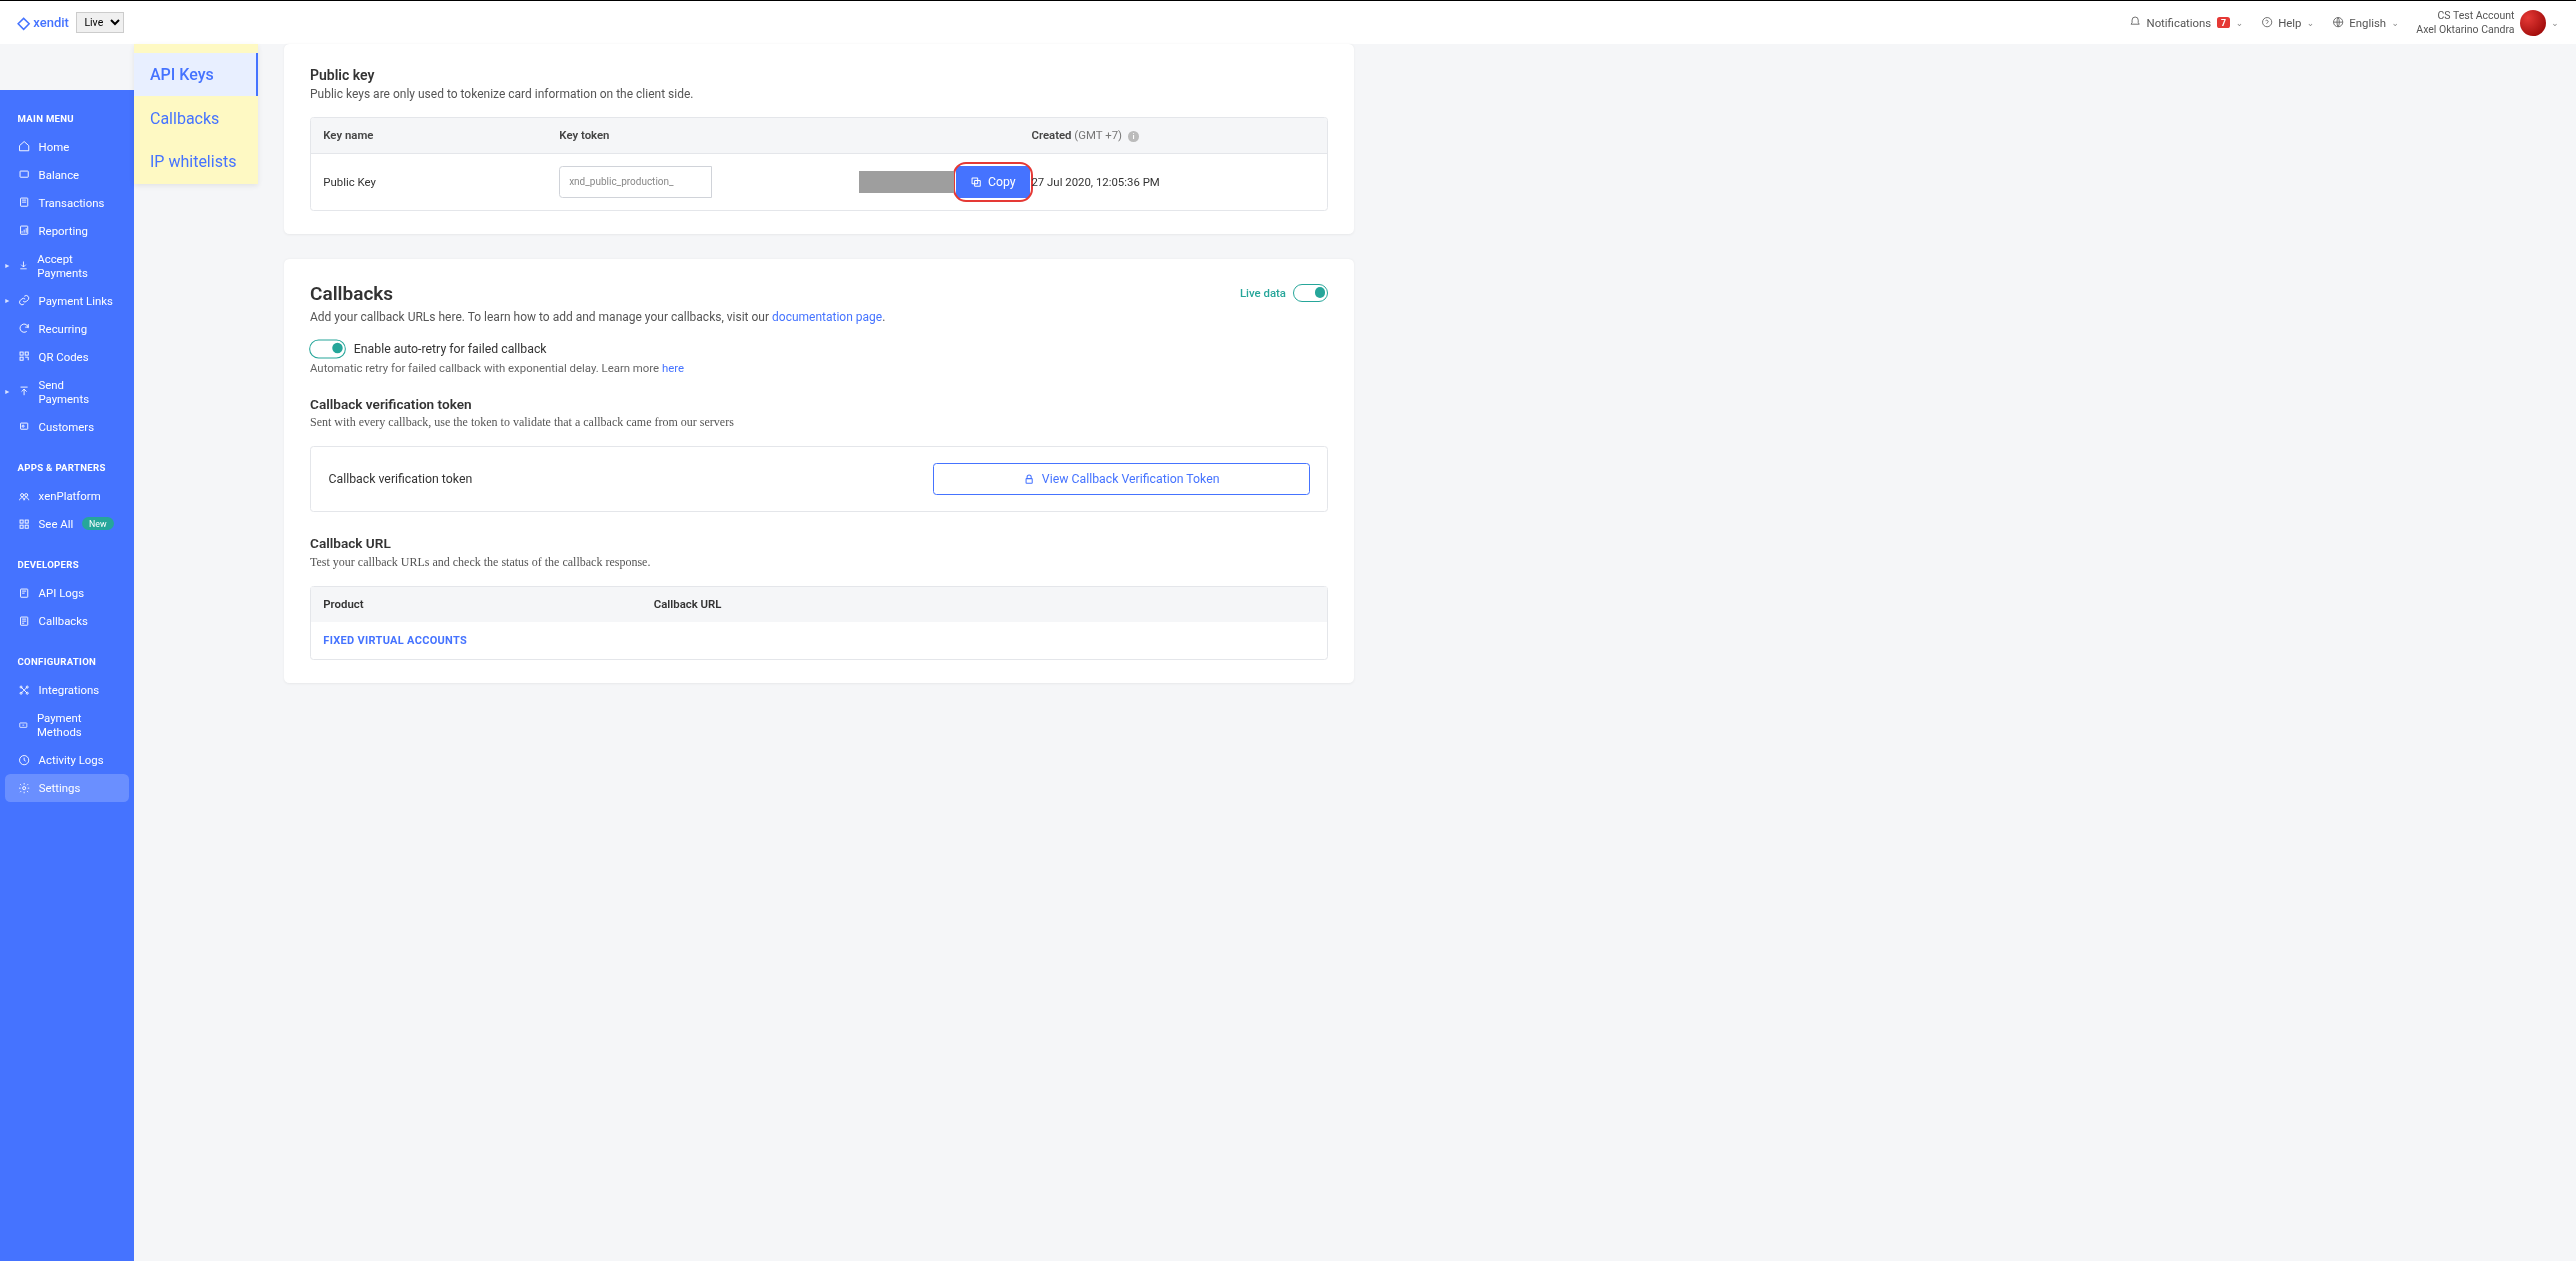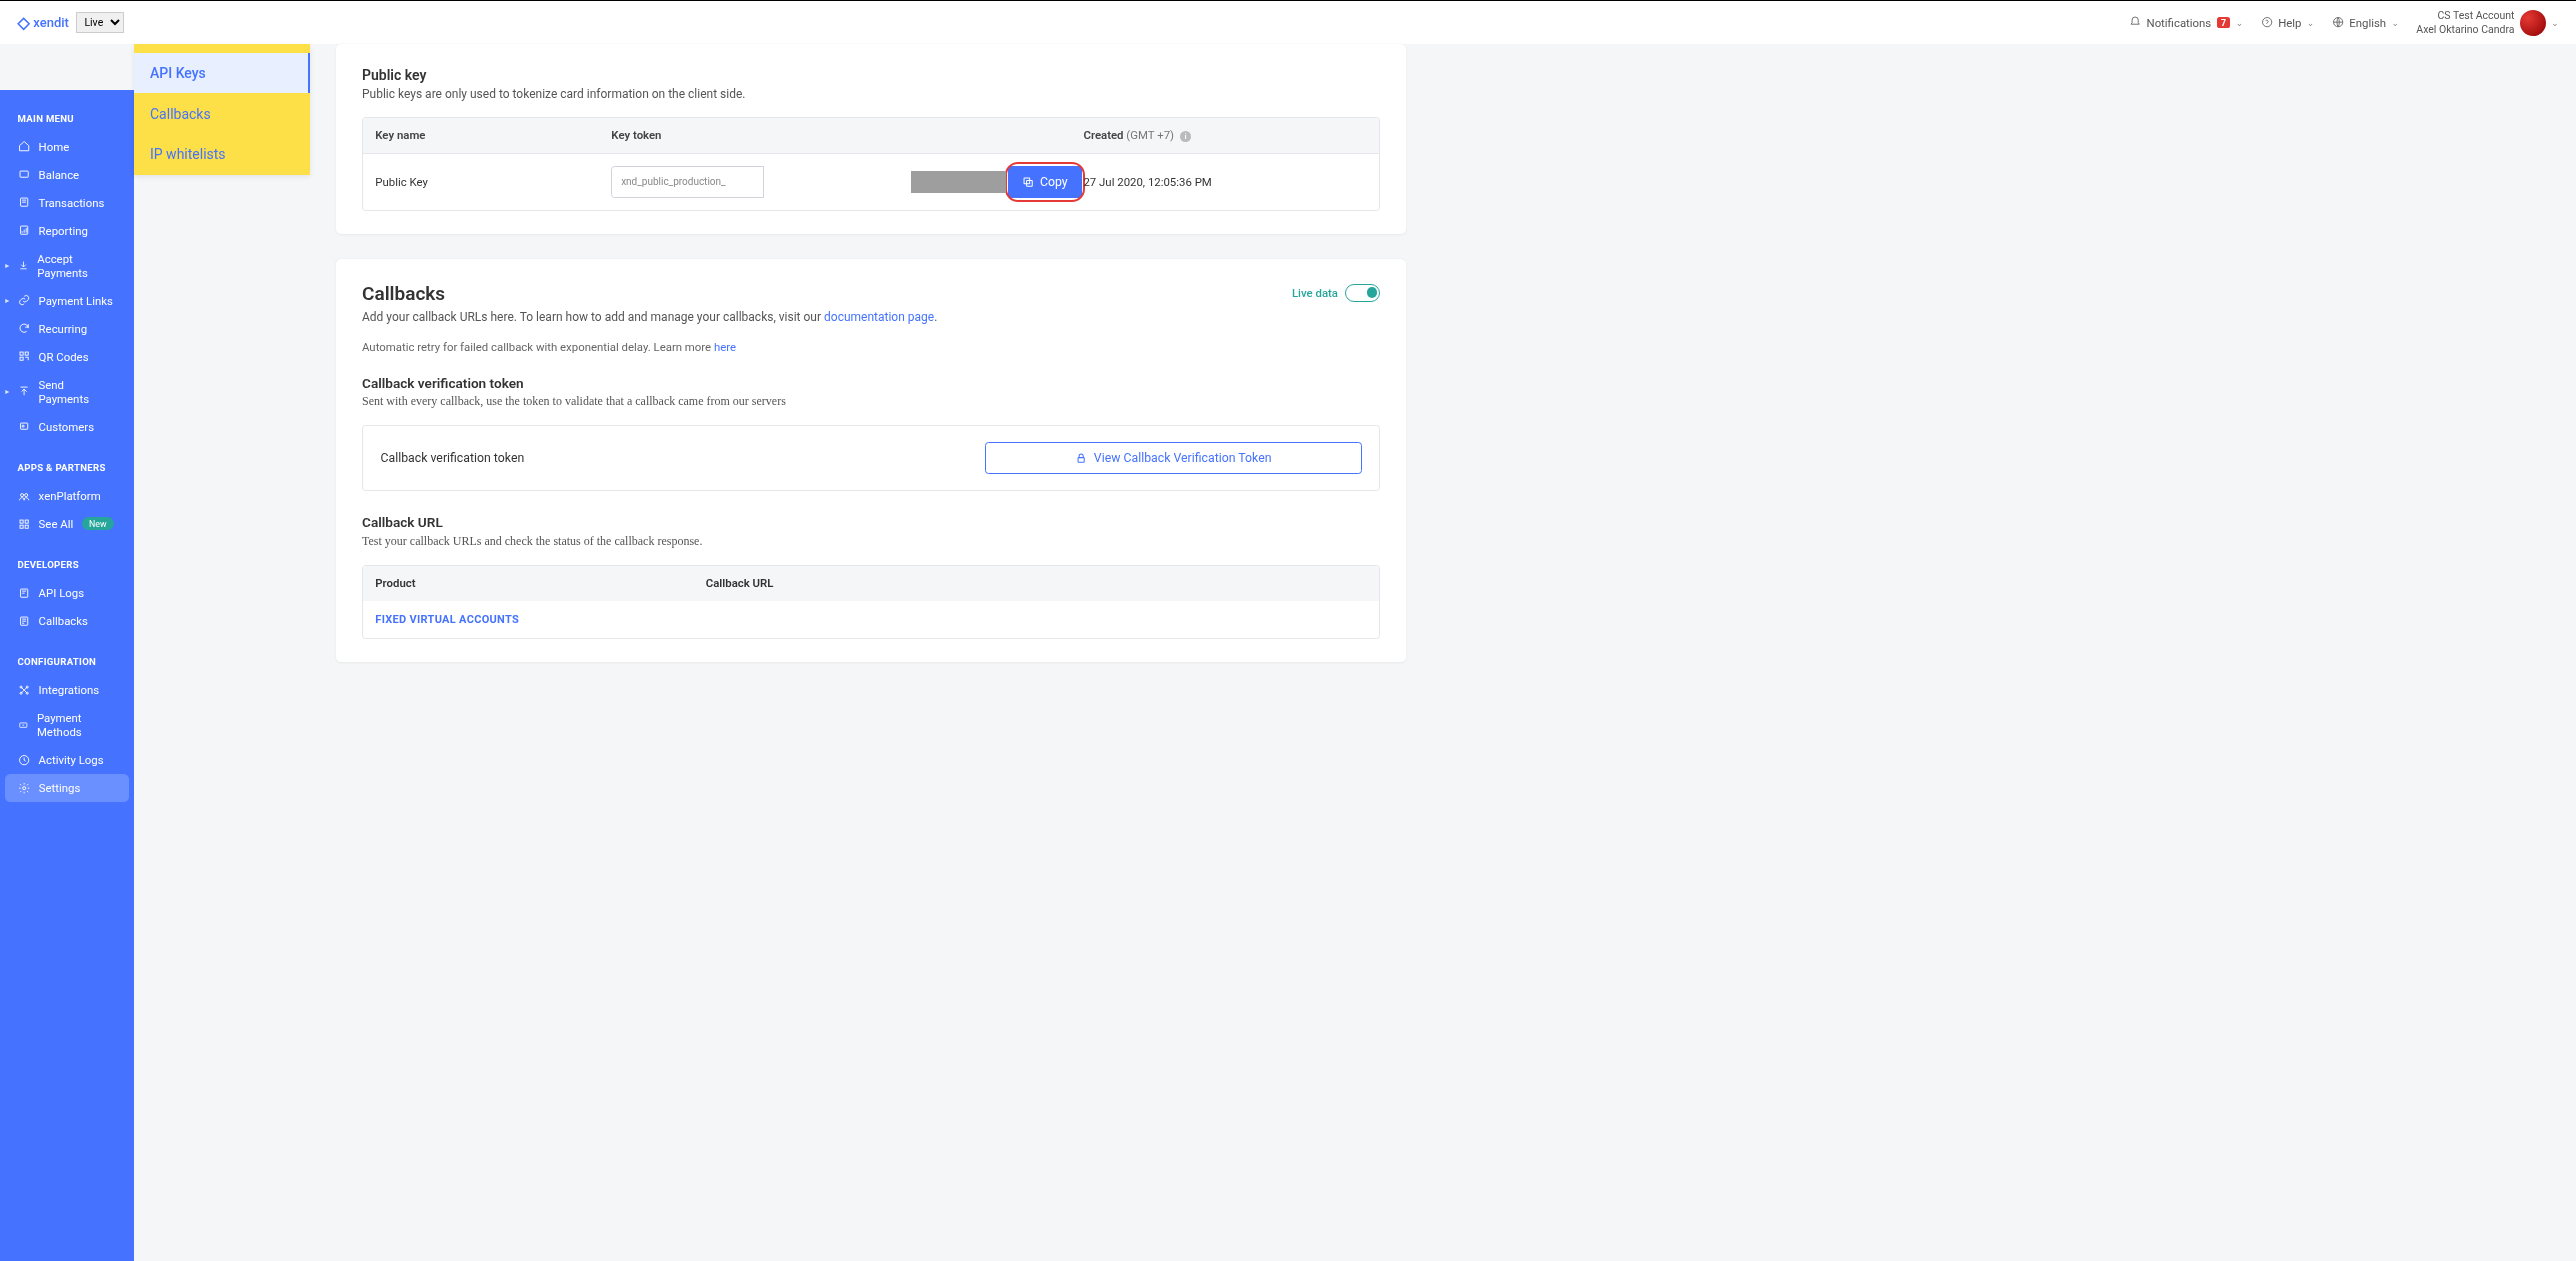--- a/index.html
+++ b/index.html
@@ -24,21 +24,21 @@
 
 .sidebar { width: 134px; background: #4573ff; color: #fff; font-size: 11.4px; padding: 17.5px 0; flex-shrink: 0; margin-top: 46px; }
 .side-section { font-size: 9.6px; font-weight: 700; padding: 5.3px 17.5px 8.8px; letter-spacing: 0.3px; }
 .side-item { display: flex; align-items: center; gap: 8.8px; padding: 7px 17.5px; cursor: pointer; position: relative; }
 .side-item.has-arrow::before { content: "▸"; position: absolute; left: 5.3px; font-size: 8px; color: rgba(255,255,255,0.8); }
 .side-item.active { background: rgba(255,255,255,0.2); border-radius: 5.3px; margin: 0 5.3px; padding-left: 12.3px; }
 .badge-new { background: #26a69a; color: #fff; font-size: 8.8px; padding: 1.8px 7px; border-radius: 8.8px; }
 .side-spacer { height: 16px; }
 
 
-.subsidebar { width: 176px; background: #fde047; box-shadow: 0 1.8px 5.3px rgba(0,0,0,0.08); padding: 8.8px 0 0; align-self: flex-start; font-size: 14px; }
+.subsidebar { width: 124px; background: #fef9c3; box-shadow: 0 1.8px 5.3px rgba(0,0,0,0.08); padding: 8.8px 0 0; align-self: flex-start; font-size: 16px; }
 .sub-item { padding: 12.3px 16px; color: #4573ff; cursor: pointer; }
 .sub-item.active { background: #e8efff; border-right: 2.6px solid #4573ff; font-weight: 500; }
 
 
 .main { flex: 1; padding: 0 26px 35px; max-width: 1122px; }
 .card { background: #fff; border-radius: 5.3px; box-shadow: 0 0.9px 2.6px rgba(0,0,0,0.06); padding: 23px 26px; margin-bottom: 24.5px; }
 .h3 { font-size: 14px; font-weight: 600; color: #333; margin-bottom: 3.5px; }
 .h2 { font-size: 19px; font-weight: 600; color: #333; }
 .desc { font-size: 12px; color: #555; margin-bottom: 16px; }
 .desc a, .link { color: #4573ff; text-decoration: none; }
@@ -320,20 +320,24 @@
         <div class="h2">Callbacks</div>
         <div class="live-data">
           <span>Live data</span>
           <div class="toggle on"></div>
         </div>
       </div>
       <div class="desc">
         <span>Add your callback URLs here. To learn how to add and manage your callbacks, visit our </span><a class="link">documentation page</a><span>.</span>
       </div>
 
+      <div class="auto-retry">
+        <div class="toggle on"></div>
+        <span style="font-size:12.3px;">Enable auto-retry for failed callback</span>
+      </div>
       <div class="sub-desc">
         <span>Automatic retry for failed callback with exponential delay. Learn more </span><a class="link">here</a>
       </div>
 
       <div class="subsection-h">Callback verification token</div>
       <div class="sub-p">Sent with every callback, use the token to validate that a callback came from our servers</div>
 
       <div class="verif-box">
         <div style="font-size:12.3px;">Callback verification token</div>
         <button class="view-btn">

